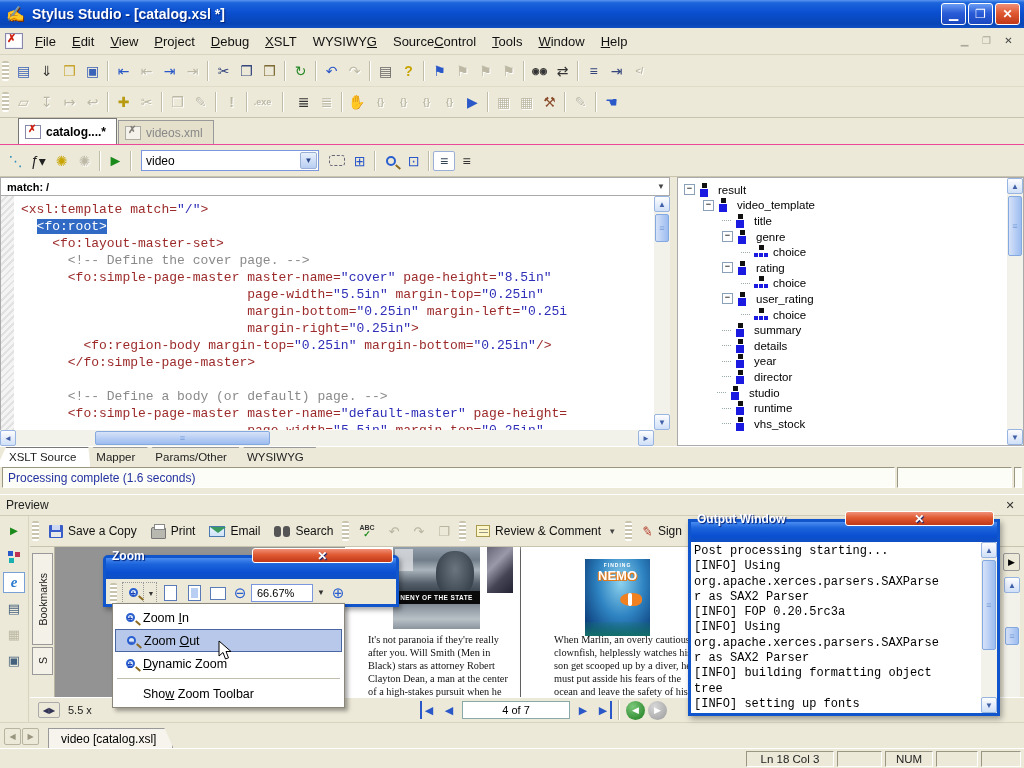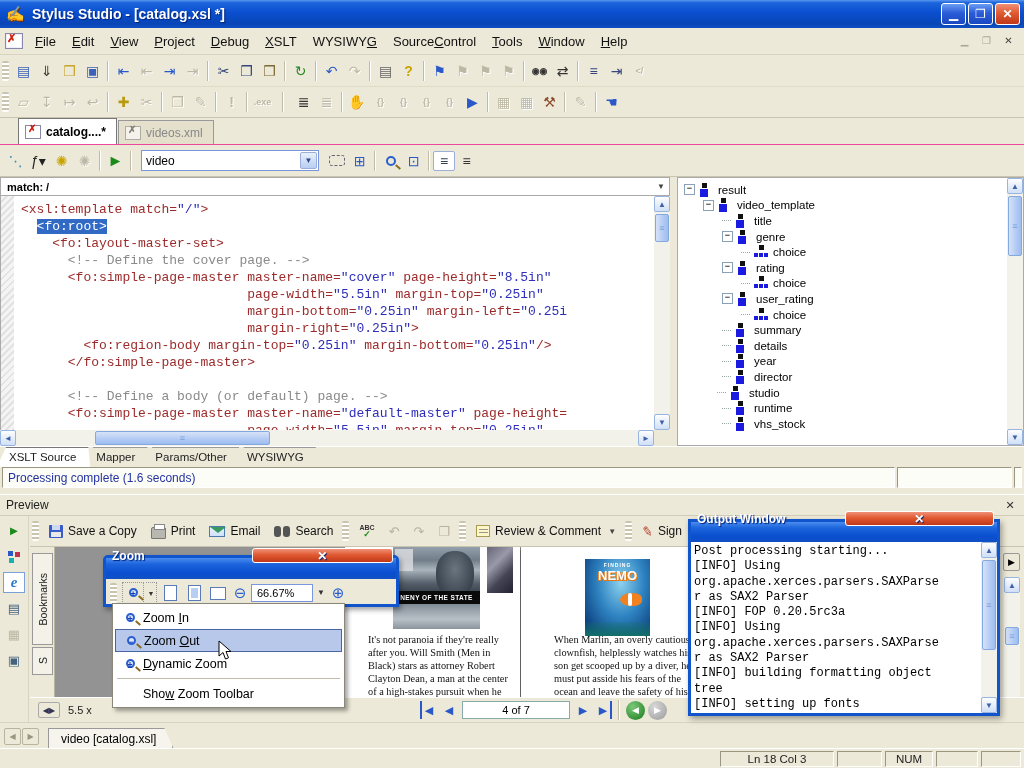--- a/index.html
+++ b/index.html
@@ -190,21 +190,21 @@
   .nav-circle.fwd{background:radial-gradient(circle at 35% 30%,#d8d8d8,#9a9a9a)}
 
   #pvtabbar{left:0;top:722px;width:1024px;height:26px;background:#ECE9D8;display:flex;align-items:flex-end;padding-left:4px;border-top:1px solid #d8d4c0}
   .pvarrow{width:17px;height:17px;margin:0 1px 3px 0;background:#ECE9D8;border:1px solid #b8b4a0;border-radius:2px;font-size:8px;text-align:center;line-height:16px;color:#99957f}
   .pvtab{height:20px;margin-left:8px;padding:3px 16px 0 12px;font-size:12px;background:#f6f4ec;border:1px solid #999;border-bottom:none;clip-path:polygon(0 0,calc(100% - 9px) 0,100% 100%,0 100%)}
 
   
   #statusbar{left:0;top:748px;width:1024px;height:20px;background:#ECE9D8;border-top:1px solid #fff;display:flex;align-items:center;gap:3px;padding:0 3px}
   .sbcell{height:16px;border:1px solid;border-color:#9a9682 #fff #fff #9a9682;font-size:11.5px;display:flex;align-items:center;justify-content:center;color:#222}
   .sbcell.main{flex:1;border:none}
-  .c-pos{width:114px}.c-sm{width:45px}.c-num{width:48px}.c-sm2{width:42px}.c-sm3{width:40px}
+  .c-pos{width:88px}.c-sm{width:45px}.c-num{width:48px}.c-sm2{width:42px}.c-sm3{width:40px}
 
   
   #zoomwin{left:103px;top:555px;width:296px;height:52px;border:3px solid #1155cc;border-radius:5px 5px 0 0;background:#ECE9D8;z-index:30;box-shadow:2px 3px 5px rgba(0,0,0,.35)}
   .fw-title{height:21px;background:linear-gradient(180deg,#4a8cf0 0%,#1c64dc 30%,#0a4fd0 70%,#1050c4 100%);display:flex;align-items:flex-end;padding:0 3px 16px 6px}
   .fw-title span{color:#fff;font-weight:bold;font-size:12px;flex:1;text-shadow:1px 1px 1px #00227a}
   .fw-x{width:17px;height:15px;background:linear-gradient(180deg,#f09078,#e05a32 45%,#c03818);border:1px solid #fff;border-radius:3px;color:#fff;font-size:9px;font-weight:bold;text-align:center;line-height:14px}
   .fw-x::before{content:"✕"}
   #zoomtools{display:flex;align-items:center;height:27px;padding-left:2px;gap:2px}
   .ztbtn{width:22px;height:22px;border:1px dotted #999;display:flex;align-items:center;justify-content:center;background:#ECE9D8}
   .ztdd{width:11px;height:22px;border:1px dotted #999;border-left:none;font-size:7px;text-align:center;line-height:22px;color:#333}

